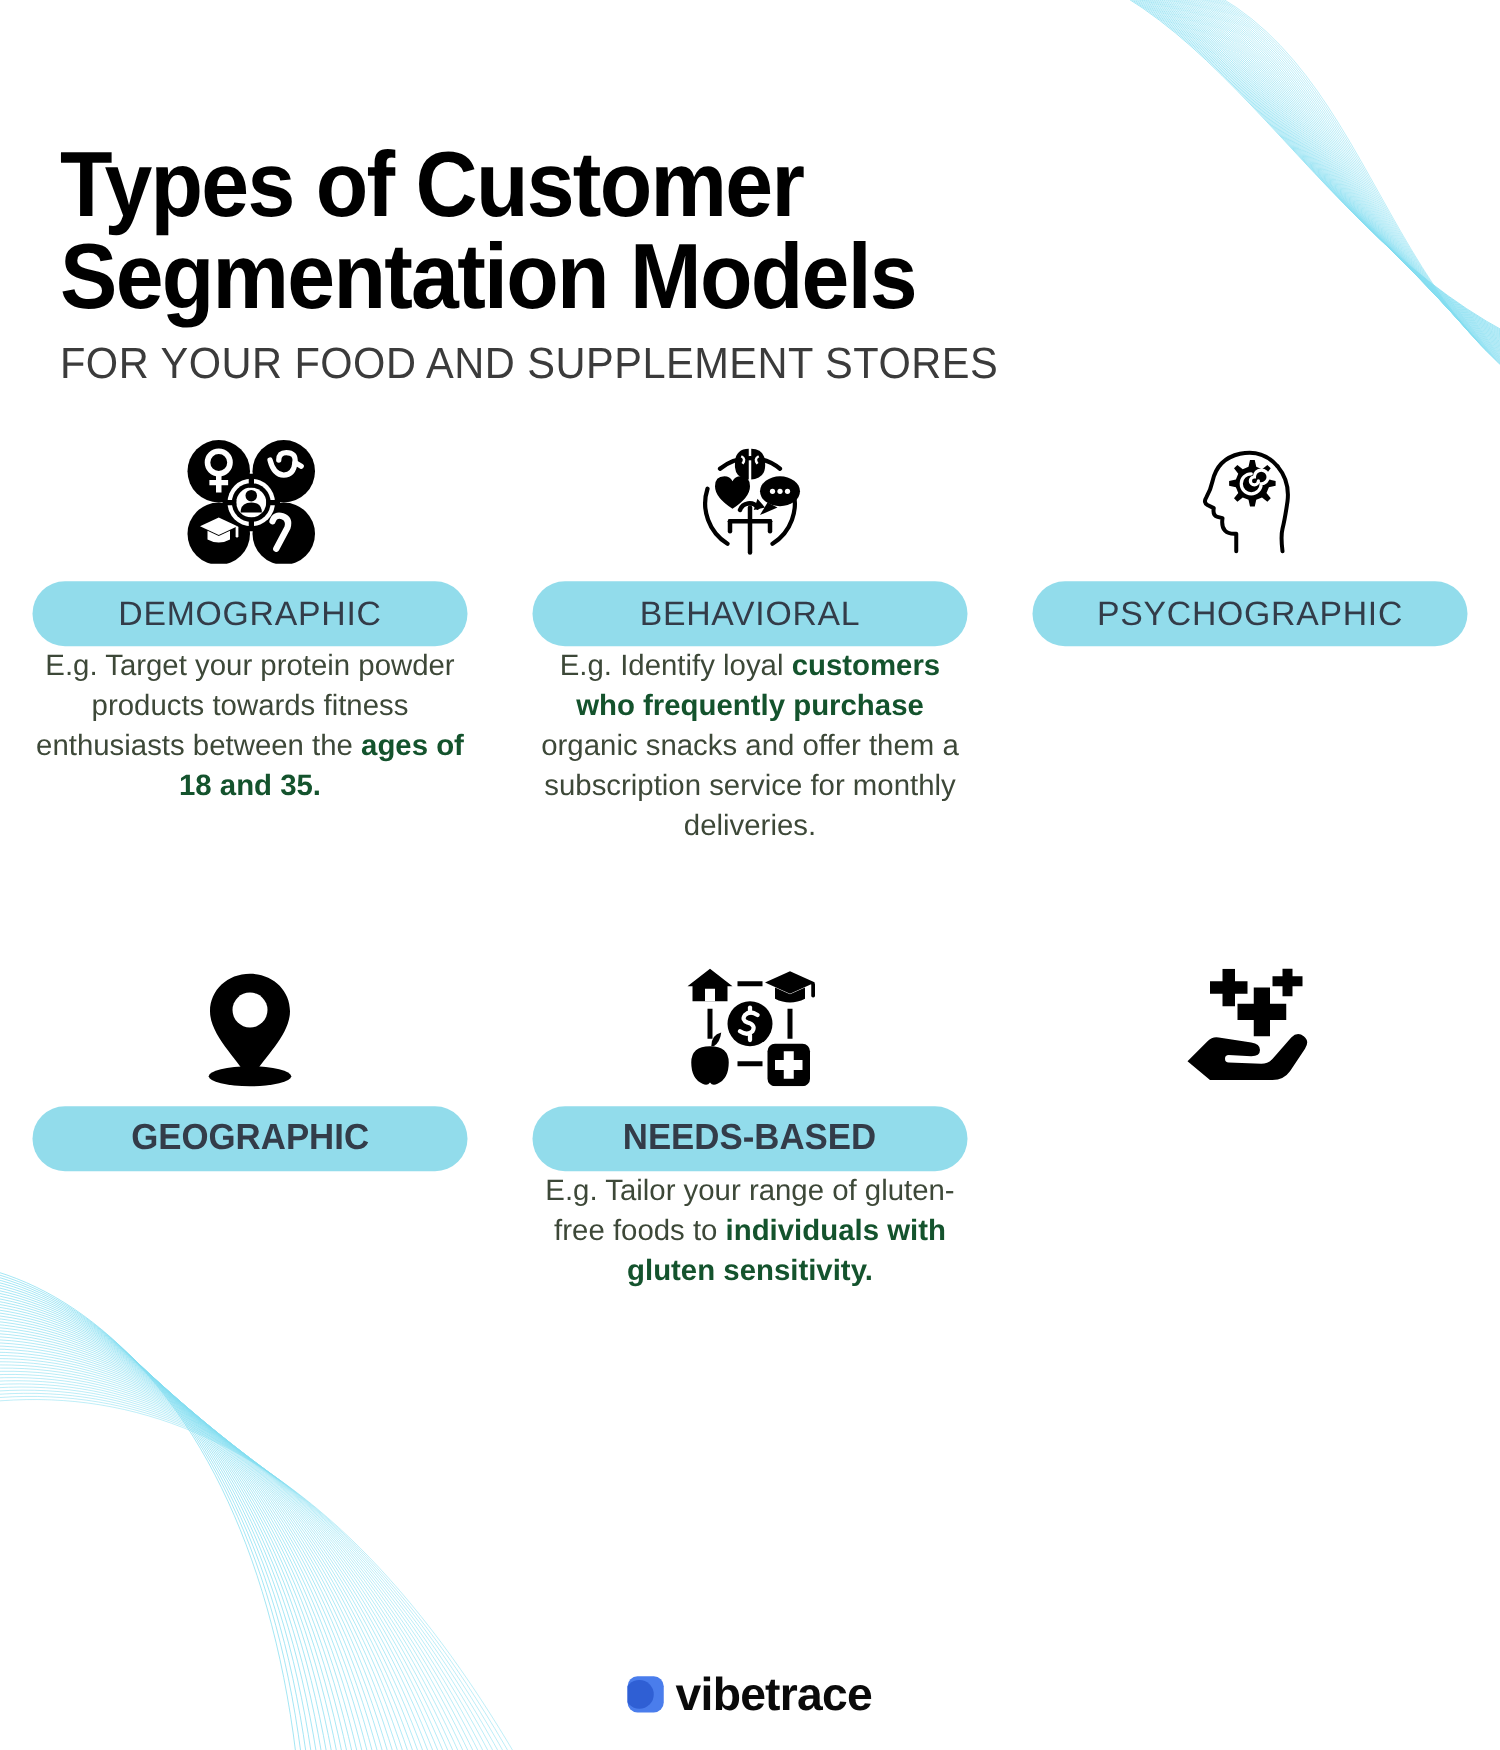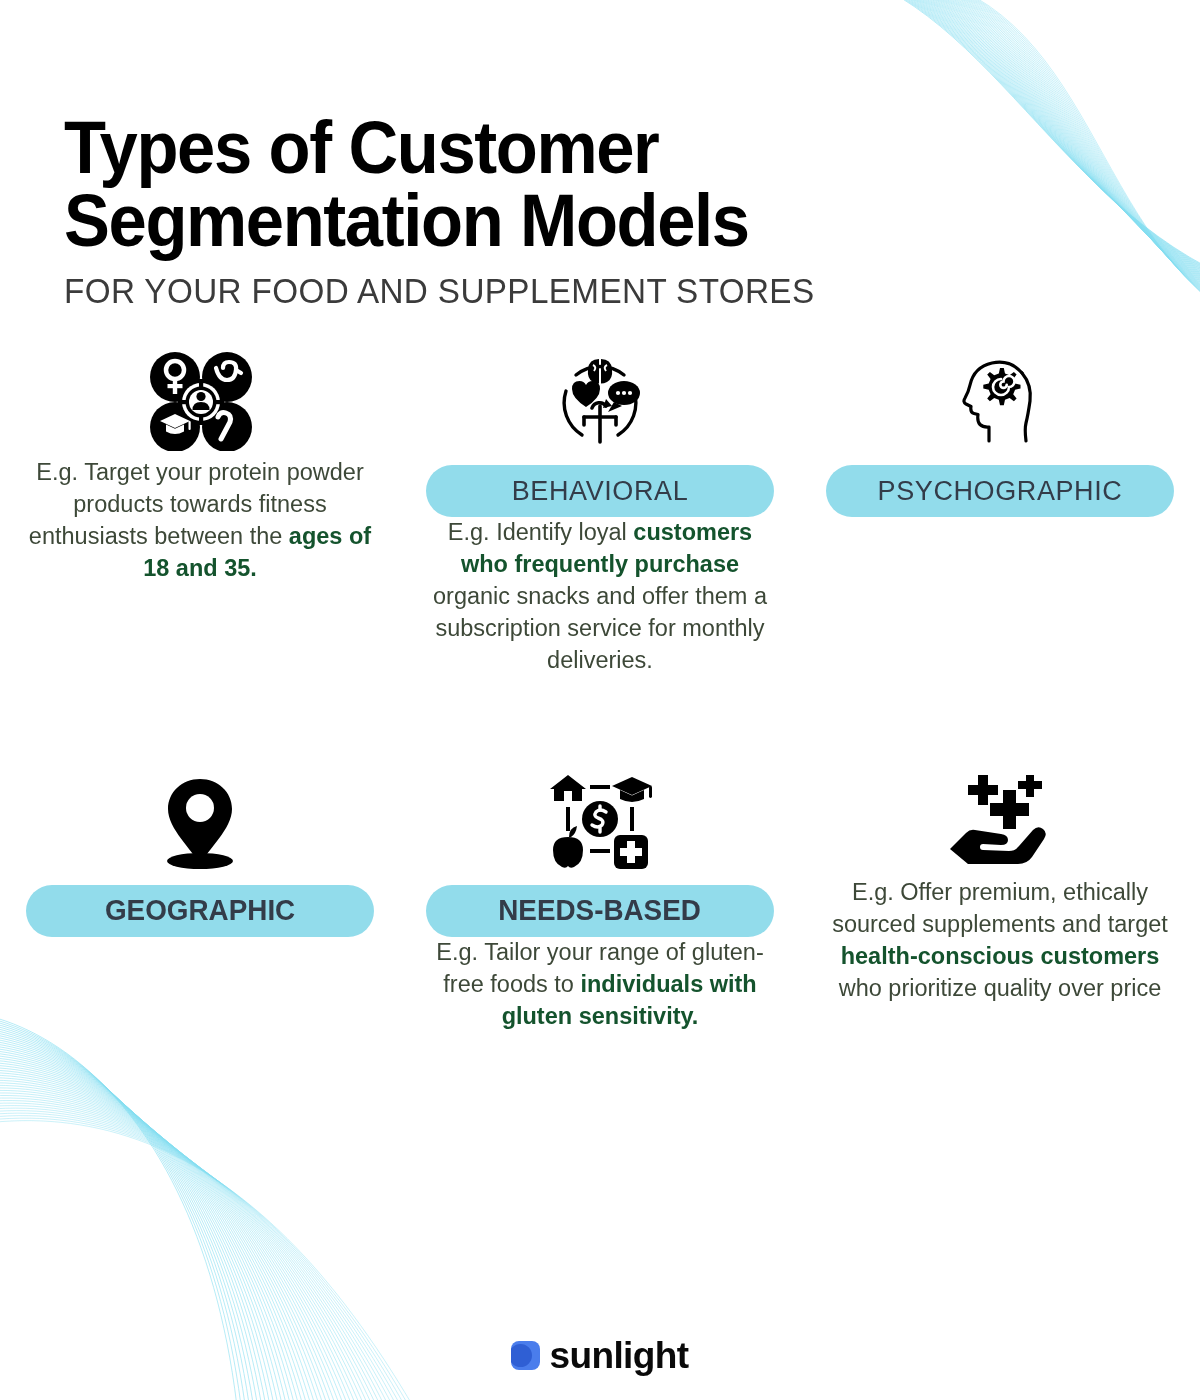--- a/index.html
+++ b/index.html
@@ -27,21 +27,21 @@
     pointer-events: none;
     z-index: 0;
   }
   .deco-tr { top: -40px; right: -60px; }
   .deco-bl { bottom: -30px; left: -120px; }
 
   
   .header {
     position: absolute;
     top: 112px;
-    left: 64px;
+    left: 48px;
     z-index: 3;
     width: 820px;
   }
   .title {
     font-family: "Liberation Sans Narrow", "Liberation Sans", sans-serif;
     font-weight: bold;
     font-size: 74px;
     line-height: 0.98;
     letter-spacing: -1.5px;
     color: #000000;
@@ -321,20 +321,23 @@
                 <rect x="51" y="28" width="4.2" height="11" fill="#000"></rect>
                 <rect x="51" y="63" width="4.2" height="11" fill="#000"></rect>
                 <rect x="30" y="49" width="11" height="4.2" fill="#000"></rect>
                 <rect x="65" y="49" width="11" height="4.2" fill="#000"></rect>
                 <circle cx="53" cy="45.5" r="4.6" fill="#000"></circle>
                 <path d="M44.5 59 q0 -8 8.5 -8 q8.5 0 8.5 8 Z" fill="#000"></path>
               </g>
             </g>
           </svg>
         </div>
+        <div class="pill">
+          <span class="pill-label">DEMOGRAPHIC</span>
+        </div>
         <div class="desc"><span>E.g. Target your protein powder products towards fitness enthusiasts between the </span><b>ages of 18 and 35.</b></div>
       </div>
 
       <div class="cell">
         <div class="icon-wrap">
           <svg width="104" height="100" viewBox="0 0 104 100">
             <g stroke="#000" fill="none" stroke-width="3.4" stroke-linecap="round">
               <path d="M28 24 a38 38 0 0 1 48 0"></path>
               <path d="M86 40 a38 38 0 0 1 -16 44"></path>
               <path d="M34 84 a38 38 0 0 1 -16 -44"></path>
@@ -474,24 +477,23 @@
               <path d="M22 10 h10 v-10 h10 v10 h10 v10 h-10 v10 h-10 v-10 h-10 Z"></path>
               <path d="M72 6 h8 v-8 h8 v8 h8 v8 h-8 v8 h-8 v-8 h-8 Z"></path>
               <path d="M44 28 h13 v-13 h13 v13 h13 v13 h-13 v13 h-13 v-13 h-13 Z"></path>
             </g>
 
             <path d="M4 74 L20 58 q4 -4 9 -3 l26 4 q7 1 7 6 q0 5 -7 5 l-18 -1
                      q-3 0 -3 3 q0 3 3 3 l26 1 q6 0 10 -5 l14 -16 q5 -5 10 -1 q5 4 1 10
                      L86 82 q-5 7 -14 7 L22 89 Z" fill="#000"></path>
           </svg>
         </div>
-        <div class="desc"><span>E.g. Offer premium, ethically sourced supplements and target </span><b>health-conscious customers</b><span> who prioritize quality over price</span></div>
       </div>
 
     </div>
   </div>
 
   <div class="footer">
     <div class="logo-mark"></div>
-    <div class="logo-text">sunlight</div>
+    <div class="logo-text">vibetrace</div>
   </div>
 
 </div>
 
 </body></html>

